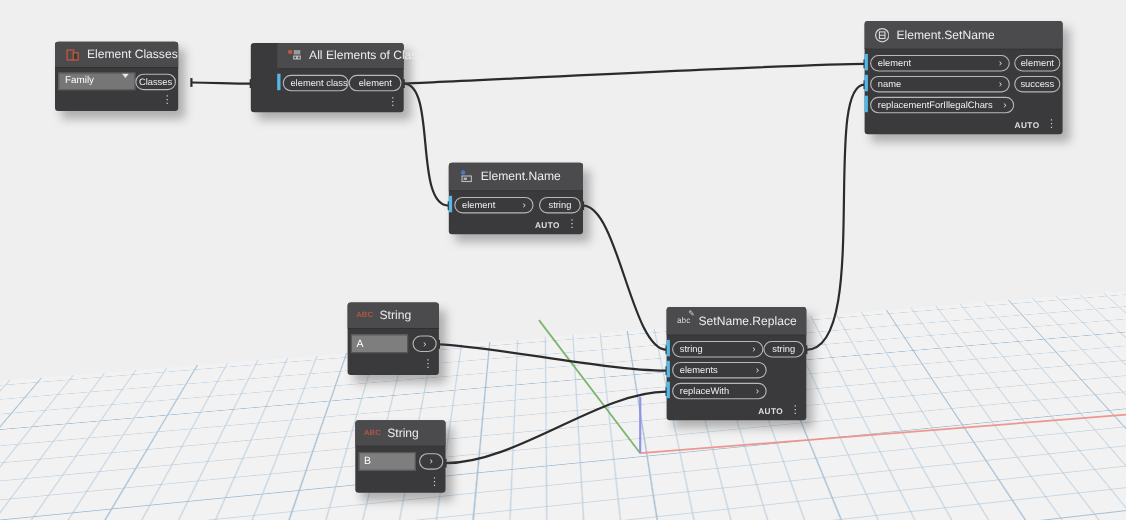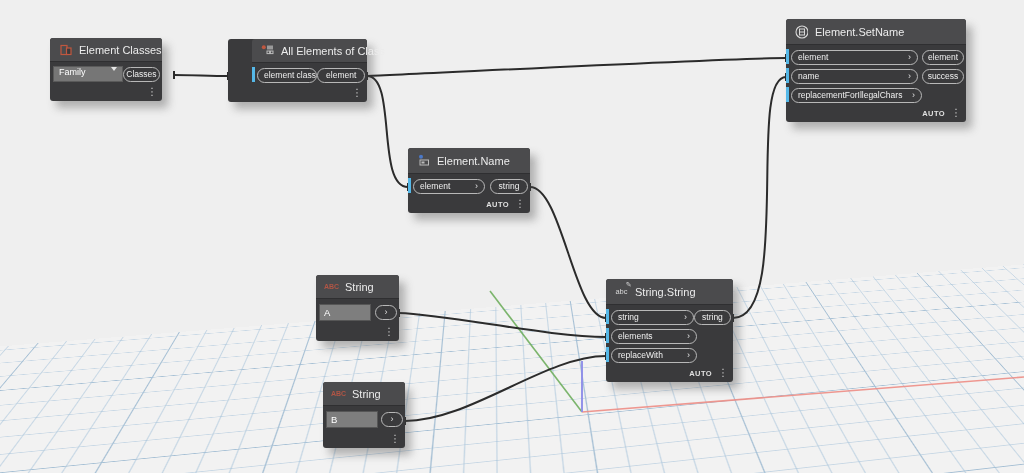--- a/index.html
+++ b/index.html
@@ -283,21 +283,21 @@
         <span class="dots">⋮</span>
       </div>
     </div>
   </div>
 
   <div class="node" id="n7">
     <div class="hdr">
       <span class="hicon">
         <span class="abclow">abc<span class="pen">✎</span></span>
       </span>
-      <span>String.String</span>
+      <span>SetName.Replace</span>
     </div>
     <div class="body">
       <div class="row">
         <span class="accent"></span>
         <div class="pill in">
           <span>string</span>
           <span class="chev">›</span>
         </div>
         <div class="pill out">
           <span>string</span>

